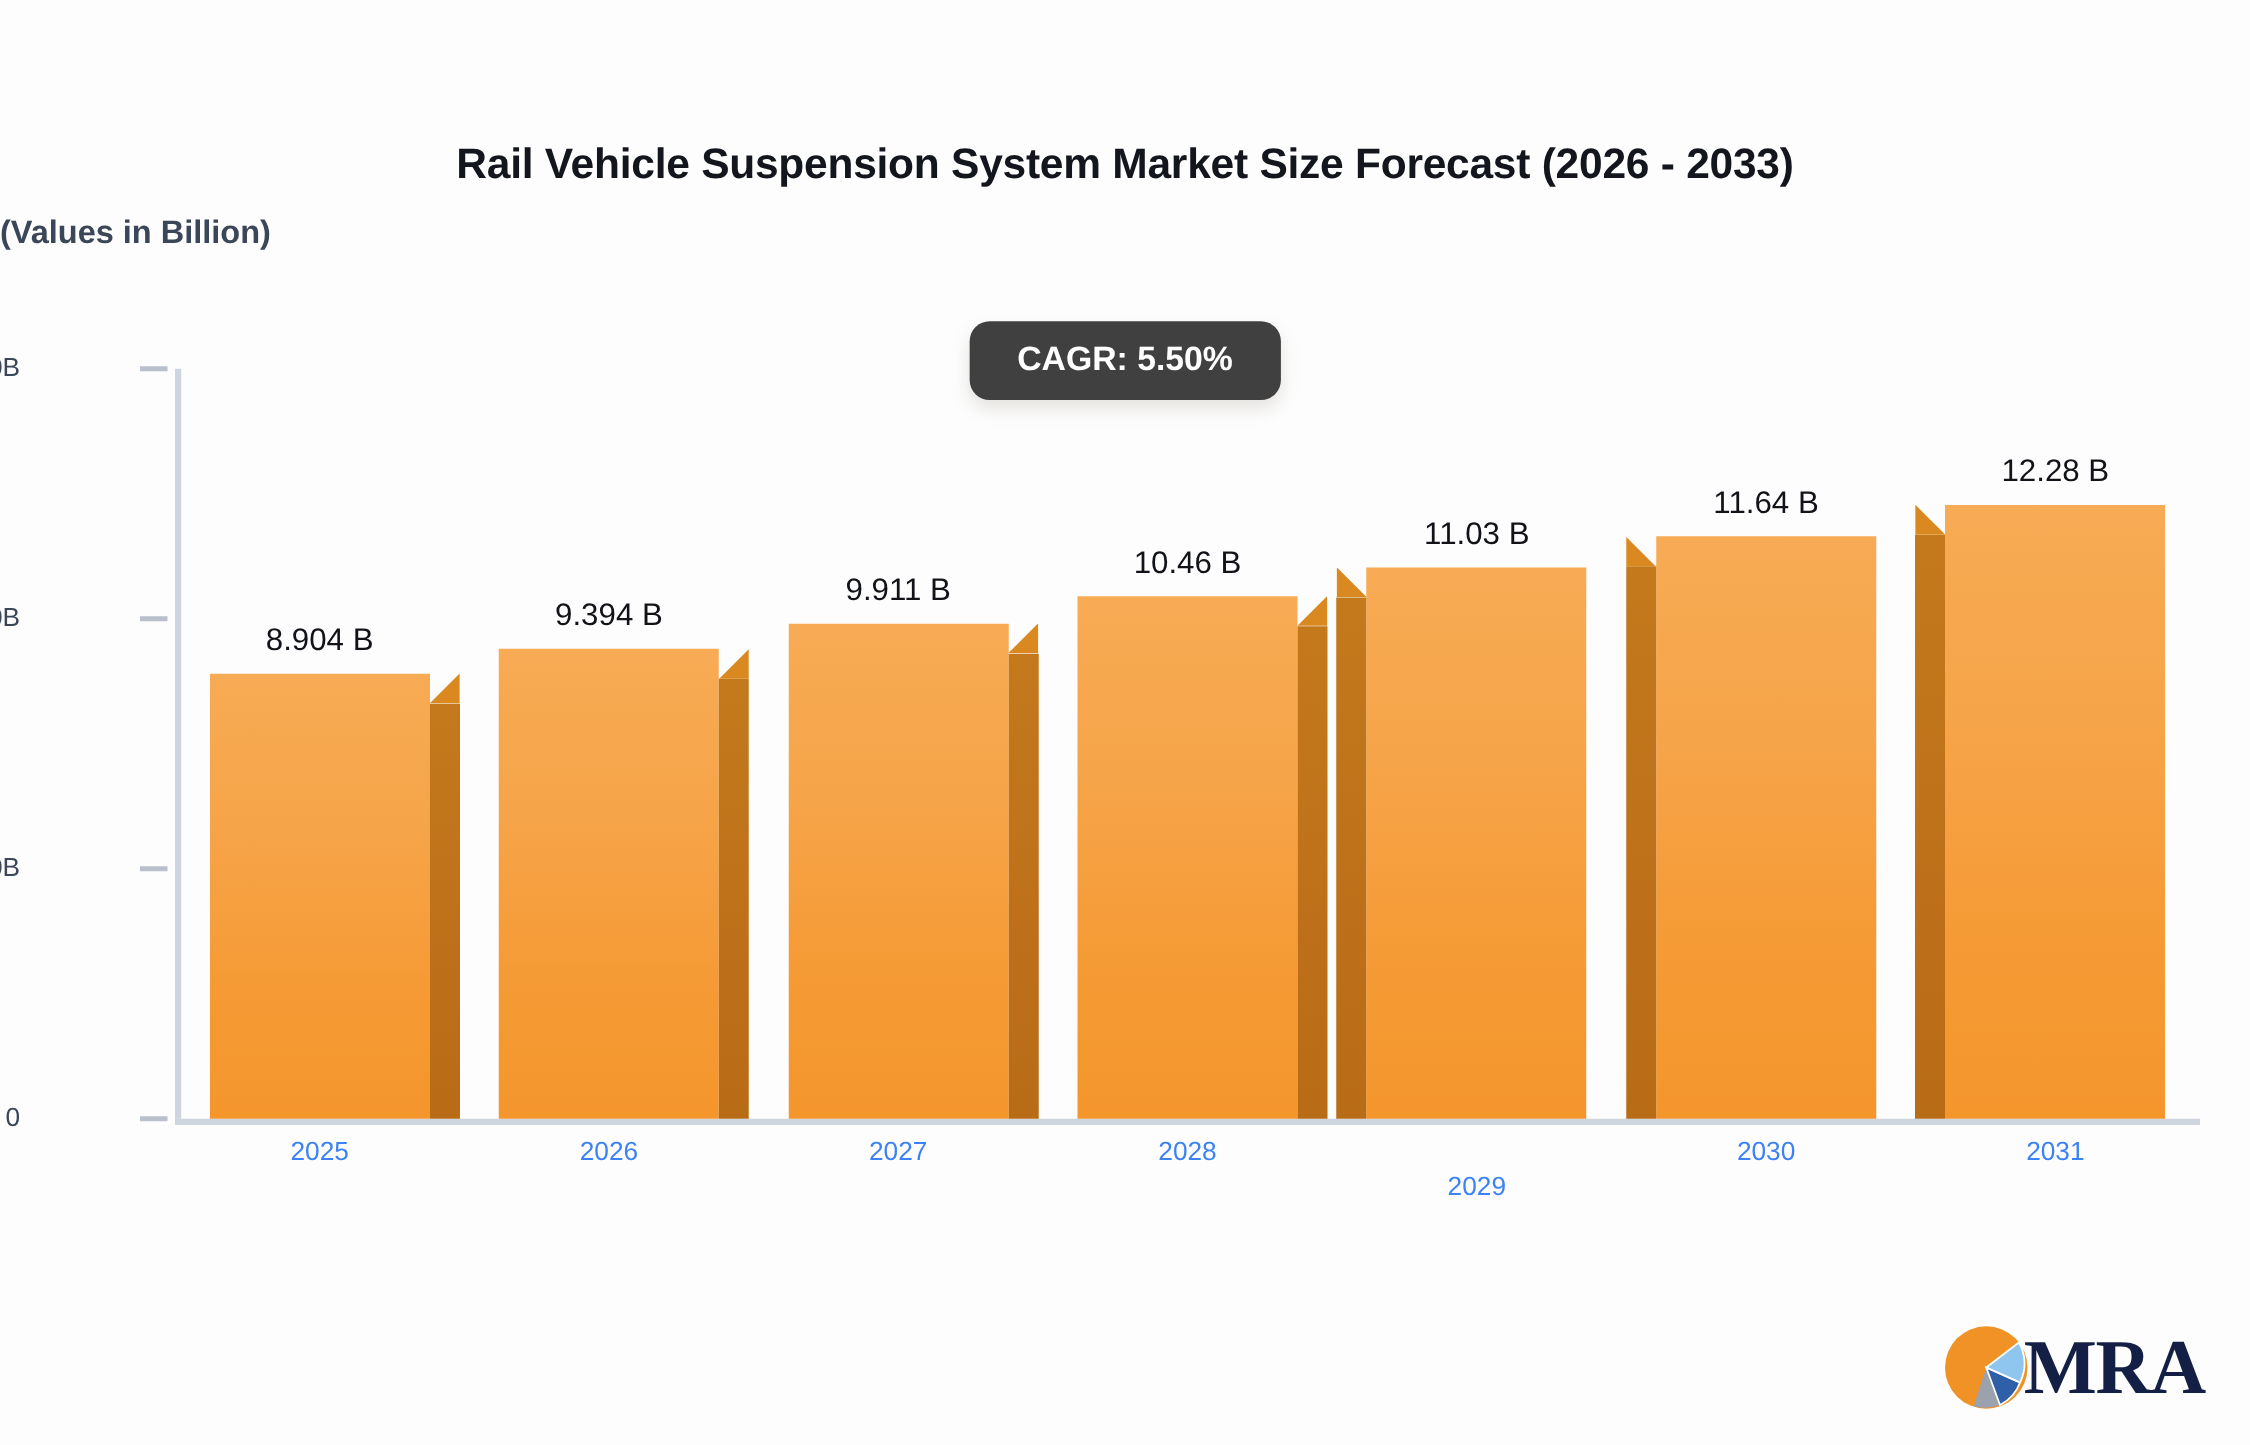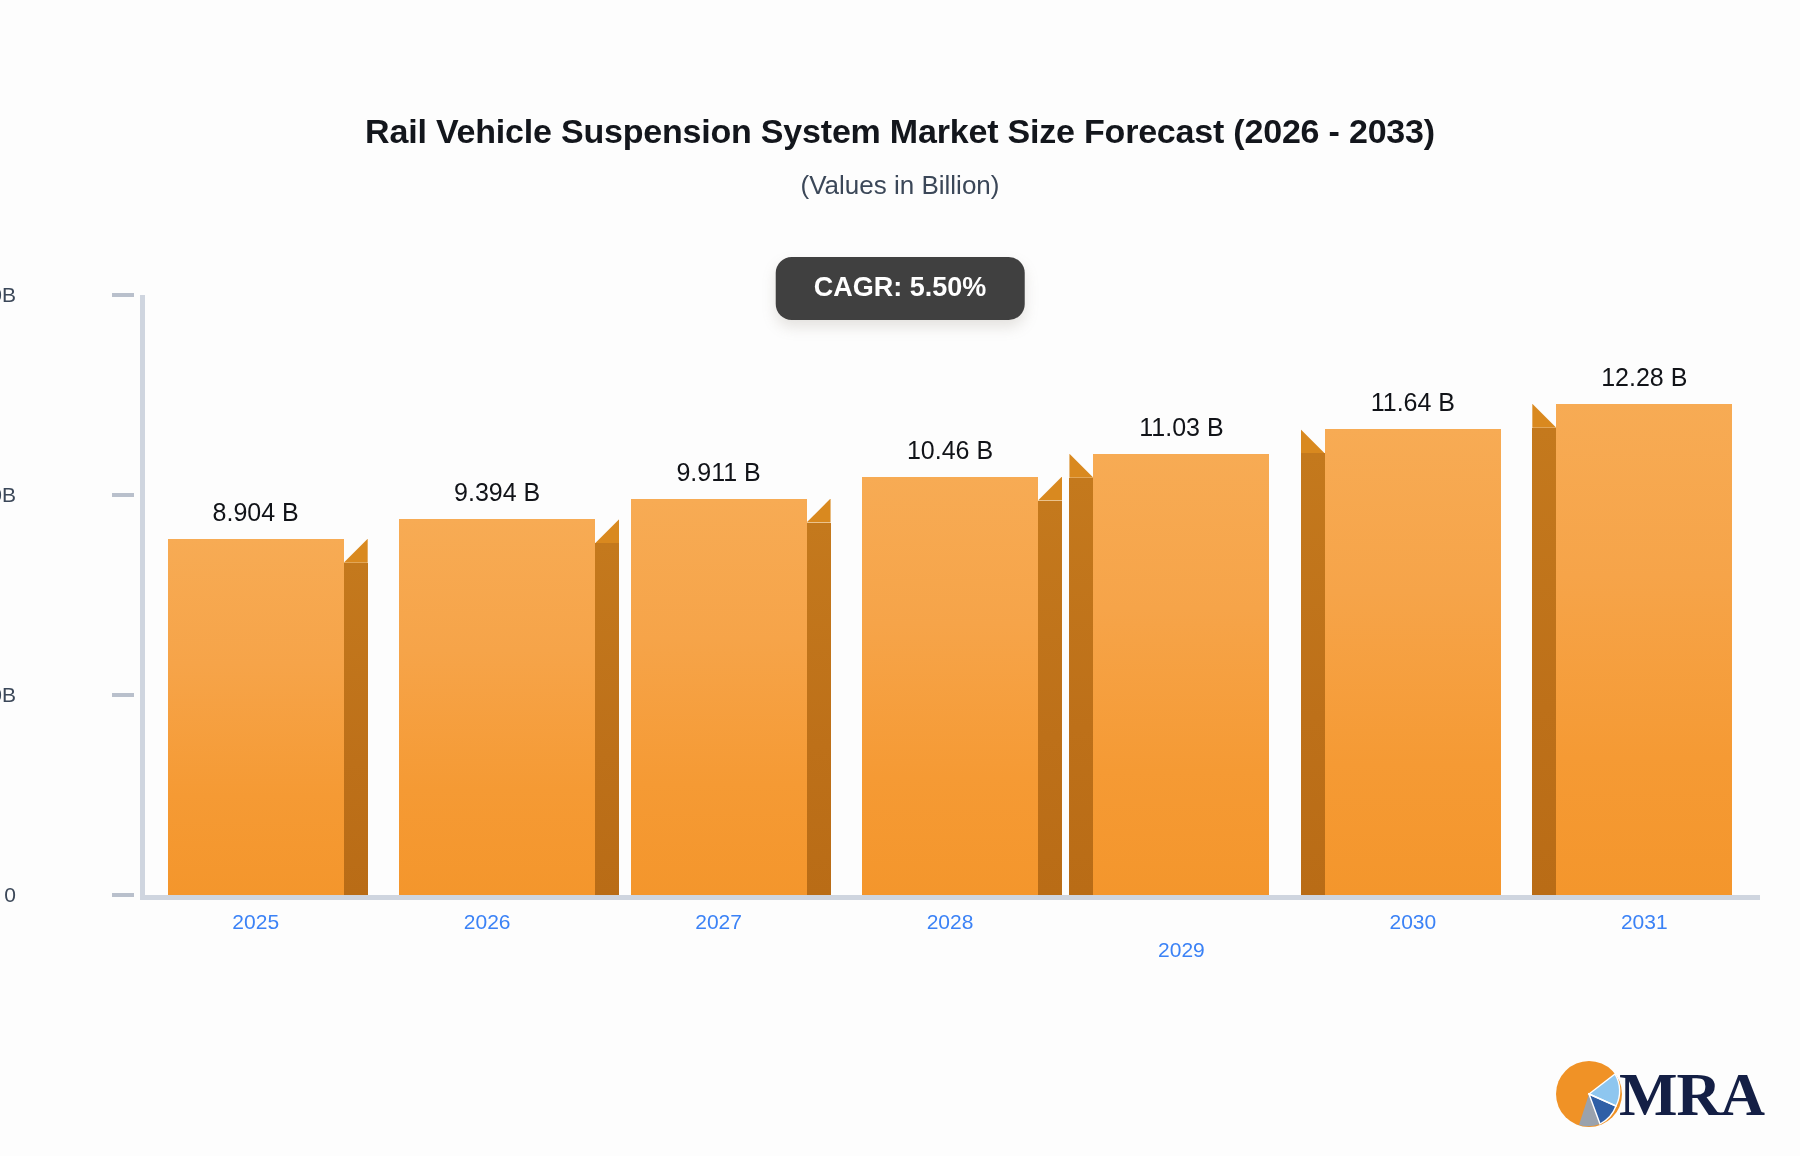--- a/index.html
+++ b/index.html
@@ -30,23 +30,23 @@
     font-weight: bold;
     color: #13161c;
     letter-spacing: -0.2px;
   }
 
   #chart-subtitle {
     position: absolute;
     top: 170px;
     left: 0;
     width: 1800px;
-    text-align: center;
+    text-align: left;
     font-size: 26px;
-    font-weight: normal;
+    font-weight: bold;
     color: #3b4758;
   }
 
   
   #cagr-badge {
     position: absolute;
     top: 257px;
     left: 50%;
     transform: translateX(-50%);
     background: #404040;
@@ -206,21 +206,21 @@
         <div class="y-tick" style="top: 0px;">15.0B</div>
         <div class="y-tick-dash" style="top: 0px; left: -28px;"></div>
       </div>
     <div id="bars">
         <div class="bar-group" style="left: 27.7143px; width: 176px; height: 356.16px;">
           <div class="bar-face" style="height: 356.16px;"></div>
           <div class="bar-side right" style="height: 332.16px;"></div>
           <div class="bar-cap right" style="bottom: 332.16px;"></div>
           <div class="bar-value" style="bottom: 368.16px;">8.904 B</div>
         </div>
-        <div class="bar-group" style="left: 259.143px; width: 196px; height: 375.76px;">
+        <div class="bar-group" style="left: 259.143px; width: 176px; height: 375.76px;">
           <div class="bar-face" style="height: 375.76px;"></div>
           <div class="bar-side right" style="height: 351.76px;"></div>
           <div class="bar-cap right" style="bottom: 351.76px;"></div>
           <div class="bar-value" style="bottom: 387.76px;">9.394 B</div>
         </div>
         <div class="bar-group" style="left: 490.571px; width: 176px; height: 396.44px;">
           <div class="bar-face" style="height: 396.44px;"></div>
           <div class="bar-side right" style="height: 372.44px;"></div>
           <div class="bar-cap right" style="bottom: 372.44px;"></div>
           <div class="bar-value" style="bottom: 408.44px;">9.911 B</div>

